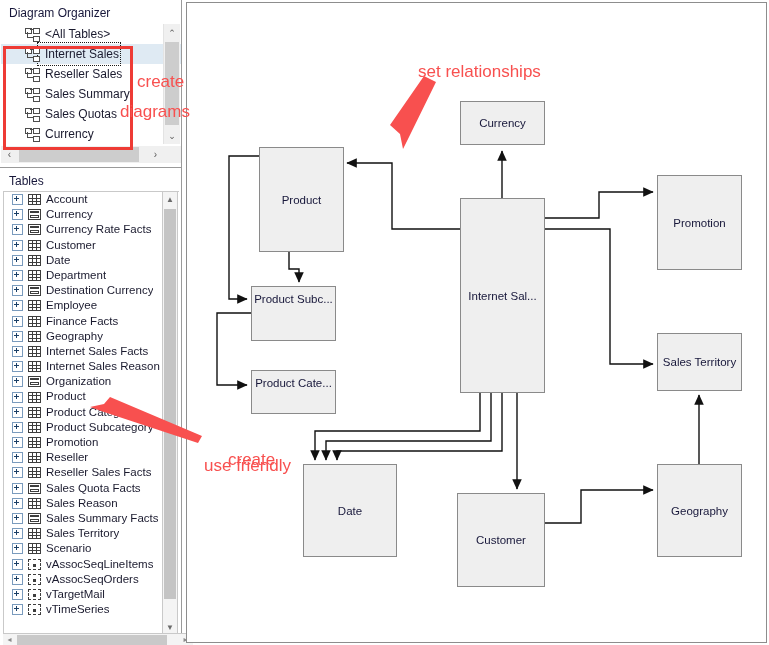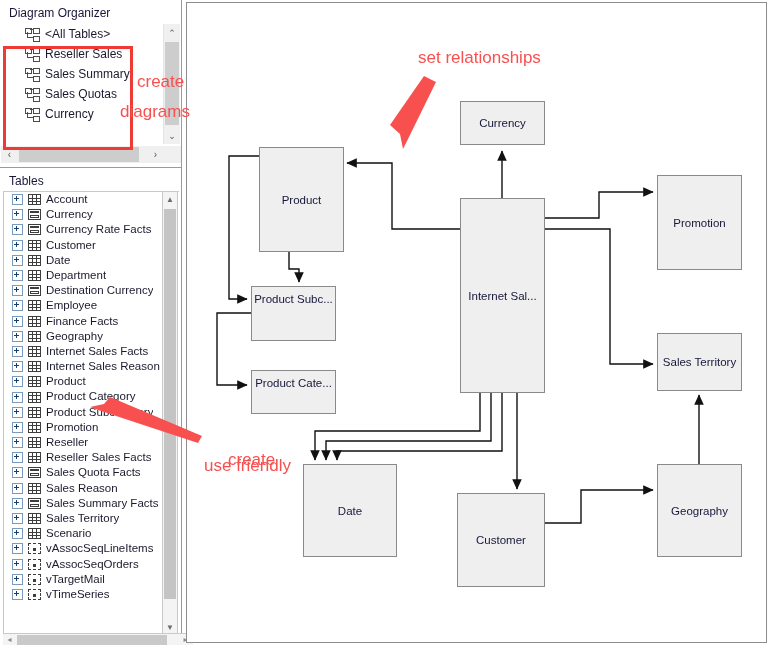--- a/index.html
+++ b/index.html
@@ -251,20 +251,31 @@
           <span class="ico-diagram">
               <i class="a"></i>
               <i class="b"></i>
               <i class="c"></i>
               <u class="l1"></u>
               <u class="l2"></u>
               <u class="l3"></u>
             </span>
           <span class="do-label">&lt;All Tables&gt;</span>
         </div>
+        <div class="do-item selected">
+          <span class="ico-diagram">
+              <i class="a"></i>
+              <i class="b"></i>
+              <i class="c"></i>
+              <u class="l1"></u>
+              <u class="l2"></u>
+              <u class="l3"></u>
+            </span>
+          <span class="do-label">Internet Sales</span>
+        </div>
         <div class="do-item">
           <span class="ico-diagram">
               <i class="a"></i>
               <i class="b"></i>
               <i class="c"></i>
               <u class="l1"></u>
               <u class="l2"></u>
               <u class="l3"></u>
             </span>
           <span class="do-label">Reseller Sales</span>
@@ -402,20 +413,25 @@
           <div class="tbl-item">
             <span class="expander"></span>
             <span class="ico-table">
               <u class="v1"></u>
               <u class="v2"></u>
             </span>
             <span class="tbl-label">Internet Sales Reason F</span>
           </div>
           <div class="tbl-item">
             <span class="expander"></span>
+            <span class="ico-view"></span>
+            <span class="tbl-label">Organization</span>
+          </div>
+          <div class="tbl-item">
+            <span class="expander"></span>
             <span class="ico-table">
               <u class="v1"></u>
               <u class="v2"></u>
             </span>
             <span class="tbl-label">Product</span>
           </div>
           <div class="tbl-item">
             <span class="expander"></span>
             <span class="ico-table">
               <u class="v1"></u>
@@ -599,19 +615,19 @@
 
     <g fill="#f8504f">
       <path d="M436,82 L409,137 L403,149 L400,134 L390,125 L424,76 z"></path>
     </g>
 
     <g fill="#f8504f">
       <path d="M198,443 L101,411 L90,407 L104,404 L110,397 L202,436 z"></path>
     </g>
   </svg>
 
-  <div class="anno-text" style="left:418px;top:48px;text-align:center;">set relationships</div>
+  <div class="anno-text" style="left:418px;top:62px;text-align:center;">set relationships</div>
   <div class="anno-text" style="left:137px;top:72px;">create</div>
   <div class="anno-text" style="left:120px;top:102px;">diagrams</div>
   <div class="anno-text" style="left:204px;top:424px;margin-top:32px;">use friendly</div>
   <div class="anno-text" style="left:228px;top:450px;">create</div>
 
 </div>
 
 </body></html>

